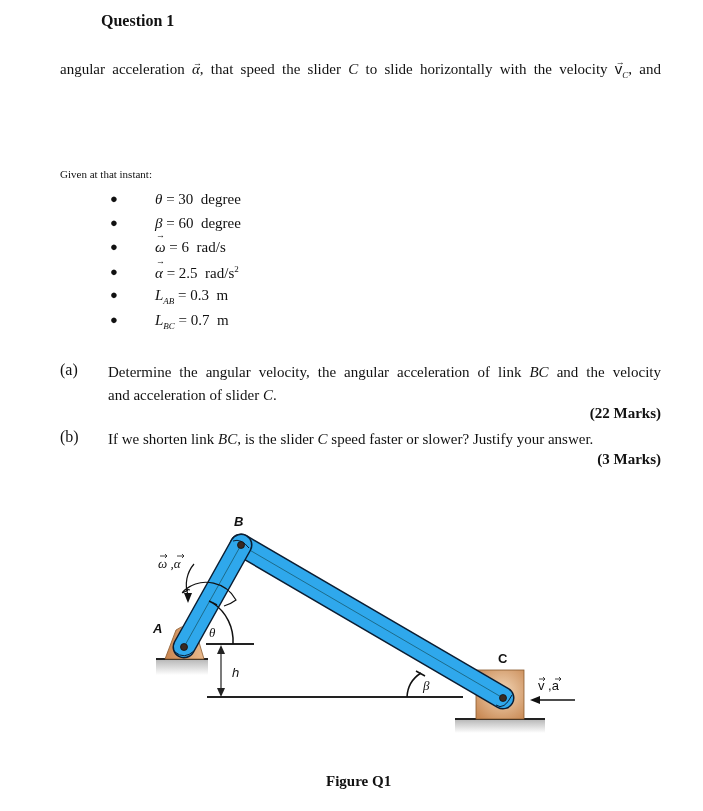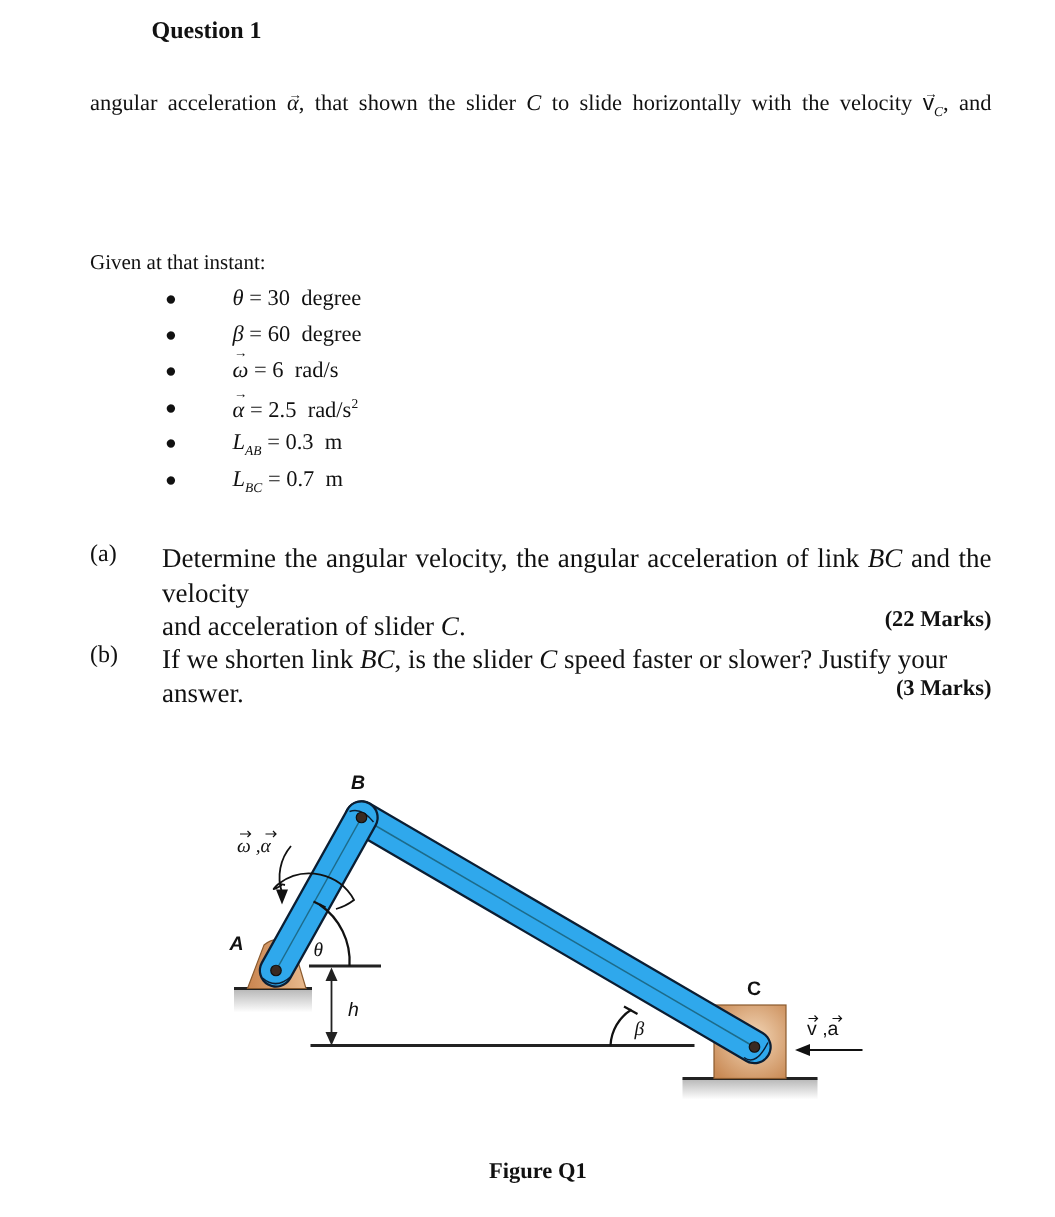--- a/index.html
+++ b/index.html
@@ -2,43 +2,43 @@
 <html><head>
 <meta charset="utf-8">
 <style>
   html, body { margin:0; padding:0; background:#ffffff; }
   body { width:703px; height:811px; position:relative; overflow:hidden;
          font-family:"Liberation Serif","DejaVu Serif",serif; color:#111; }
   .abs { position:absolute; }
   .q-title { left:60px; top:12px; font-weight:bold; font-size:16px;margin-left:41px; }
   .para { left:60px; top:58px; width:601px; font-size:15px; line-height:22.3px; text-align:justify; }
   .para i { font-style:italic; }
-  .given { left:60px; top:168px; font-size:14px; }
+  .given { left:60px; top:168px; font-size:11px; }
   .bullet-row { position:absolute; left:110px; font-size:15px; height:24px; }
   .bullet-row .dot { position:absolute; left:0; top:0; font-size:13px; }
   .bullet-row .expr { position:absolute; left:45px; top:0; white-space:nowrap; }
   .bullet-row i { font-style:italic; }
   sub { font-size:9px; font-style:italic; }
   sup { font-size:9px; }
   .vec { position:relative; font-style:italic; }
   .vec::before { content:"\2192"; position:absolute; left:1px; top:-9px; font-size:9px; font-style:normal; }
   .part-label { font-size:16px; }
-  .part-text { font-size:18px; line-height:22.5px; }
+  .part-text { font-size:15px; line-height:22.5px; }
   .marks { font-weight:bold; font-size:15px; text-align:right; }
   .fig-caption { left:326px; top:773px; font-weight:bold; font-size:15px; }
   svg text { font-family:"Liberation Sans","DejaVu Sans",sans-serif; }
 </style>
 </head>
 <body>
 
 <div class="abs q-title">Question 1</div>
 
 <div class="abs para">
   <div style="text-align:justify;text-align-last:justify;">
-    <span>angular acceleration </span><span class="vec">α</span><span>, that shown the slider </span><i>C</i><span> to slide horizontally with the velocity </span><span class="vec" style="font-family:'Liberation Sans',sans-serif;font-style:normal;">v</span><sub>C</sub><span>, and</span>
+    <span>angular acceleration </span><span class="vec">α</span><span>, that speed the slider </span><i>C</i><span> to slide horizontally with the velocity </span><span class="vec" style="font-family:'Liberation Sans',sans-serif;font-style:normal;">v</span><sub>C</sub><span>, and</span>
   </div>
 </div>
 
 <div class="abs given">Given at that instant:</div>
 
 <div class="bullet-row" style="top:191px;">
   <span class="dot">●</span>
   <span class="expr"><i>θ</i> <span>= 30</span>&nbsp; <span>degree</span></span>
 </div>
 <div class="bullet-row" style="top:215px;">

